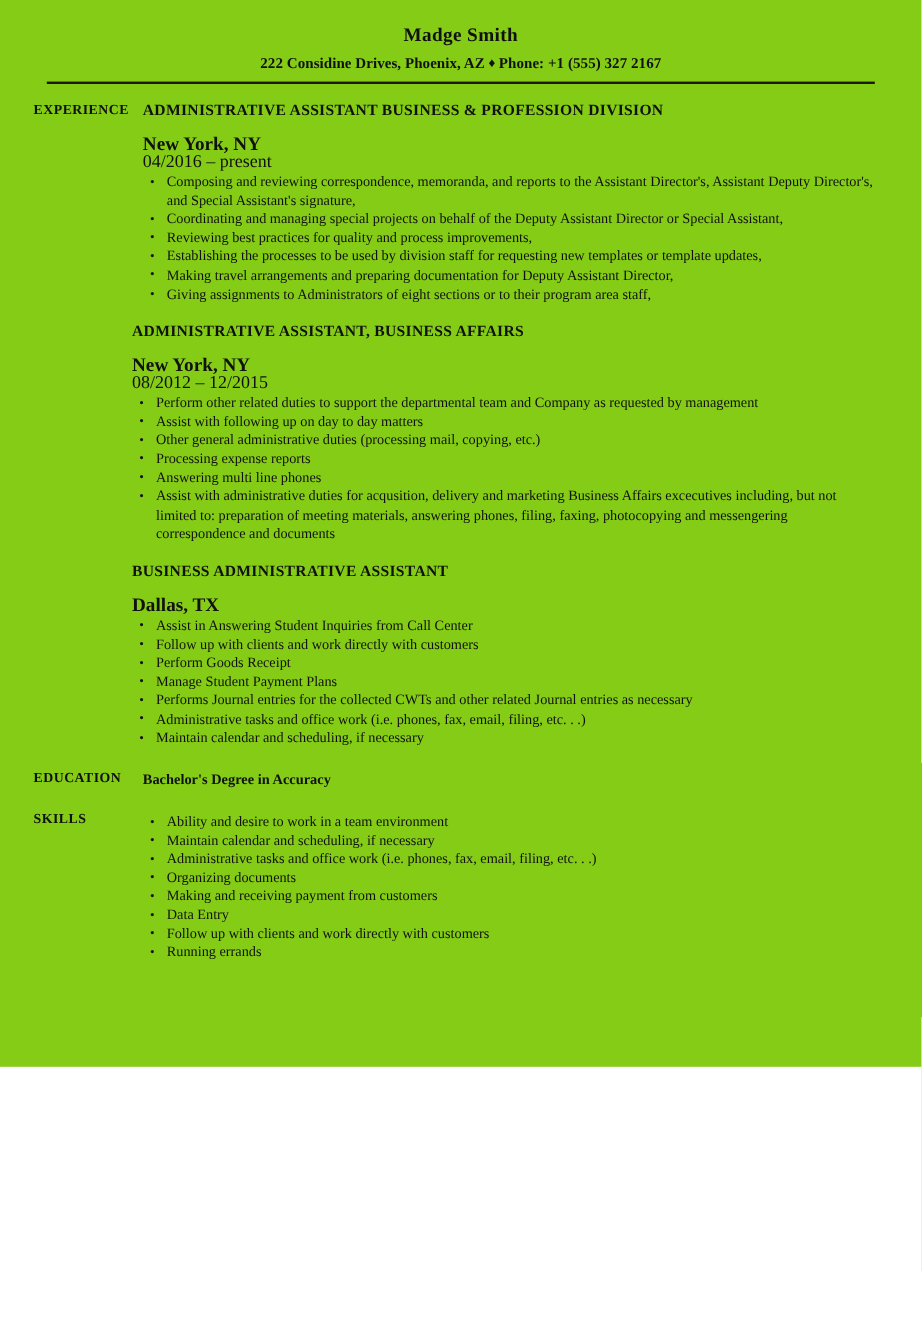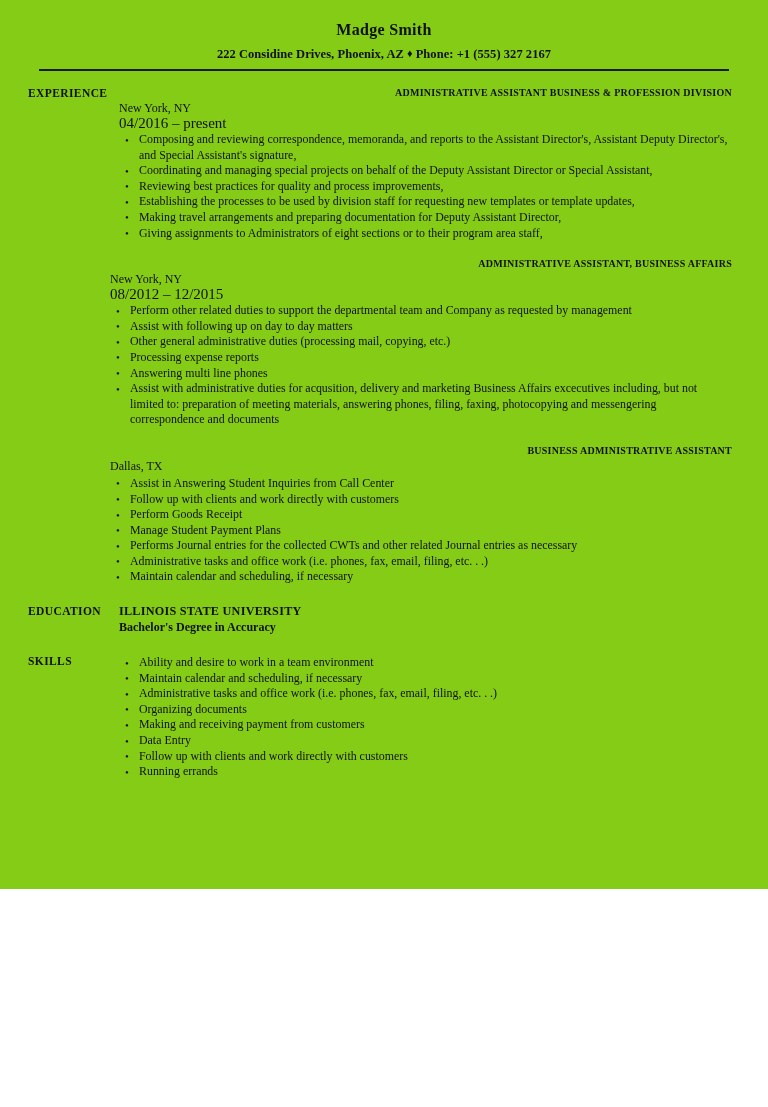--- a/index.html
+++ b/index.html
@@ -79,31 +79,30 @@
     flex: 1 1 auto;
     padding-right: 36px;
     box-sizing: border-box;
   }
 
   
   .job {
     margin-bottom: 0;
   }
   .job-title {
-    font-size: 10px;
+    font-size: 13px;
     font-weight: bold;
     letter-spacing: 0.25px;
     line-height: 15px;
-    text-align: right;
   }
   .job-loc {
-    font-size: 12px;
-    font-weight: normal;
-    line-height: 15px;
-    margin-top: 1px;
+    font-size: 16px;
+    font-weight: bold;
+    line-height: 15px;
+    margin-top: 14px;
   }
   .job-dates {
     font-size: 15px;
     line-height: 14px;
     margin-top: 0px;
   }
 
   
   .indent-a { padding-left: 9px; }
   .indent-b { padding-left: 0px; }
@@ -216,21 +215,20 @@
 
       </div>
     </div>
 
     <div class="gap-section"></div>
 
     <div class="section-row">
       <div class="col-label">EDUCATION</div>
       <div class="col-body">
         <div class="job indent-a">
-          <div class="edu-school">ILLINOIS STATE UNIVERSITY</div>
           <div class="edu-degree">Bachelor's Degree in Accuracy</div>
         </div>
       </div>
     </div>
 
     <div class="gap-section"></div>
 
     <div class="section-row">
       <div class="col-label">SKILLS</div>
       <div class="col-body">

